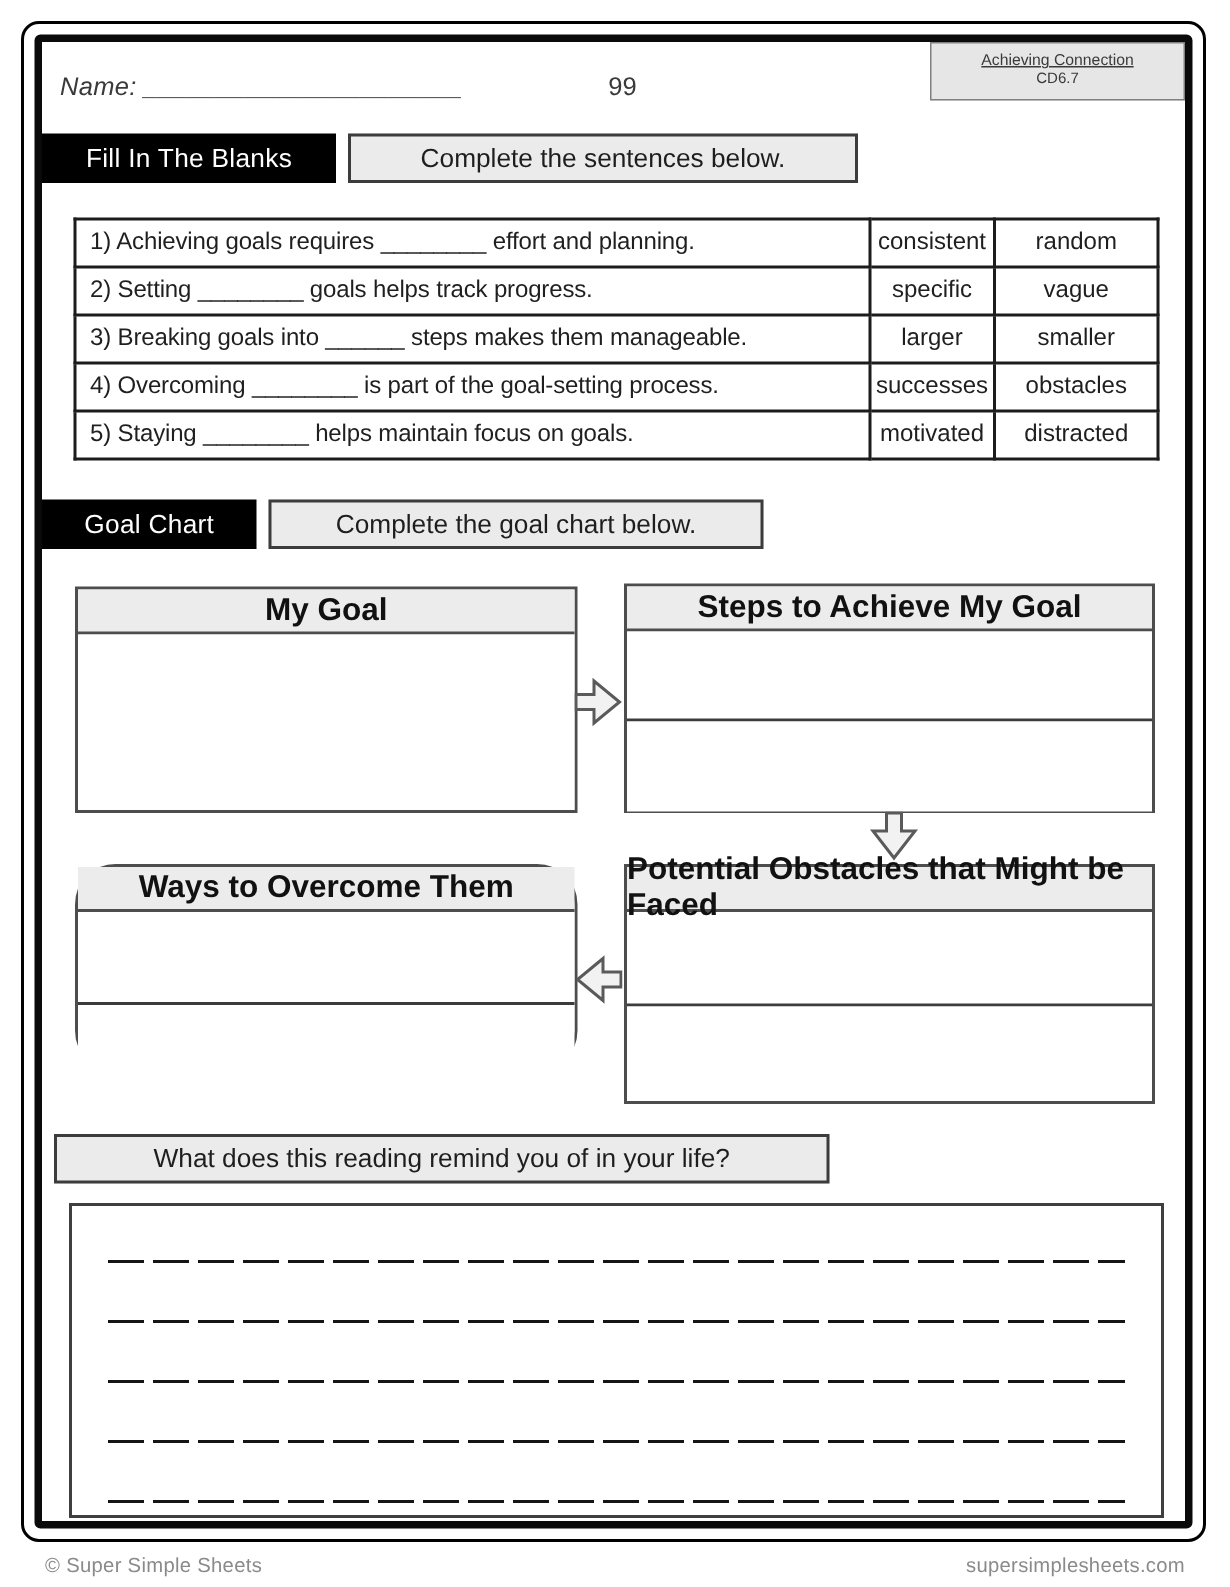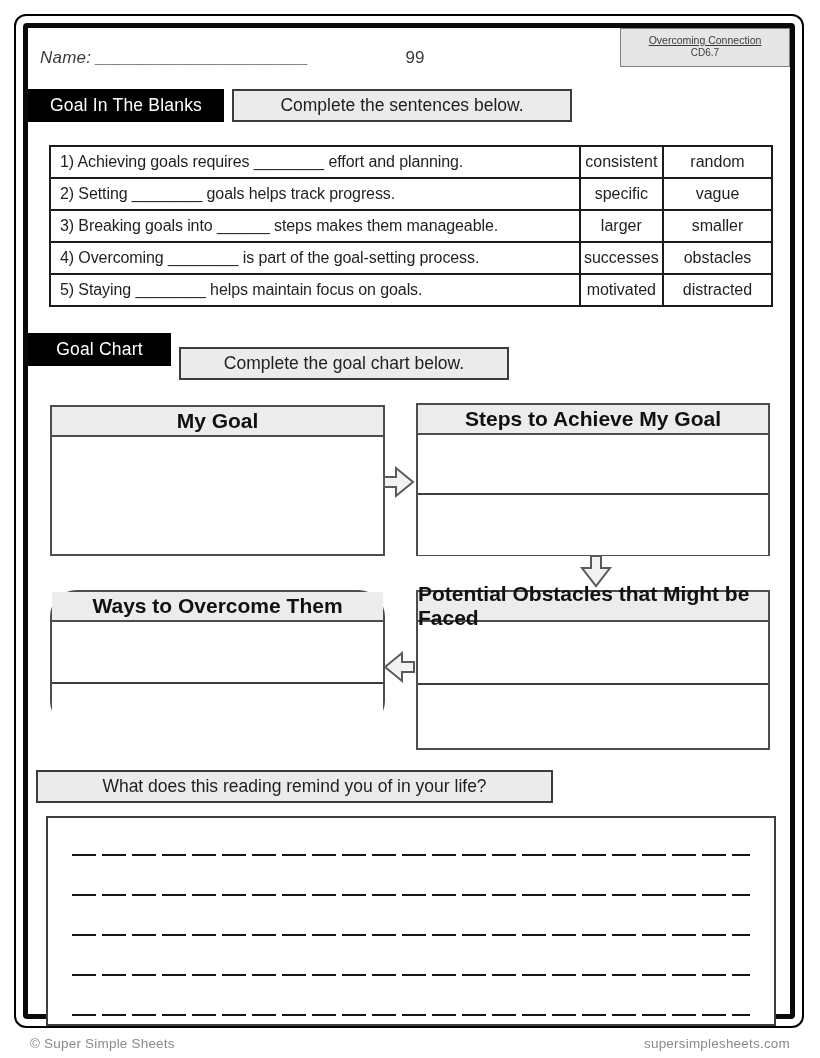--- a/index.html
+++ b/index.html
@@ -26,21 +26,21 @@
   
   .section-row { display:flex; align-items:stretch; }
   .bar-black { background:#000; color:#fff; display:flex; align-items:center;
     justify-content:center; font-size:17.5px; height:33px; letter-spacing:0.2px; }
   .bar-gray { background:#ebebeb; border:2px solid #3c3c3c; margin-left:8px; height:33px;
     display:flex; align-items:center; justify-content:center; font-size:17.5px; color:#1e1e1e; }
   .row-fill { margin-top:17px; }
   .row-goal { margin-top:26px; }
   .row-making { margin-top:20px; }
   .w-fill-black { width:196px; } .w-fill-gray { width:340px; }
-  .w-goal-black { width:143px; } .w-goal-gray { width:330px;margin-top:14px; }
+  .w-goal-black { width:143px; } .w-goal-gray { width:330px; }
   .w-making-black { width:221px; } .w-making-gray { width:517px; }
 
   
   table.sentences { border-collapse:collapse; margin:23px 0 0 21px; width:724px;
     table-layout:fixed; }
   table.sentences td { border:2px solid #1c1c1c; height:32px; font-size:16px; color:#1f1f1f; }
   td.sentence-cell { width:515px; padding-left:9px; letter-spacing:-0.1px; }
   td.option-cell { text-align:center; }
   td.opt-a { width:81px; } td.opt-b { width:106px; }
 
@@ -77,34 +77,34 @@
     justify-content:space-between; font-size:13.5px; color:#8a8a8a; letter-spacing:0.2px; }
 </style>
 </head>
 <body>
 
 <div class="outer-frame">
   <div class="inner-frame">
     <div class="content">
 
       <div class="curriculum-box">
-        <span class="cc-title">Overcoming Connection</span>
+        <span class="cc-title">Achieving Connection</span>
         <span class="cc-code">CD6.7</span>
       </div>
 
       <div class="header-row">
         <span class="name-wrap">
           <span>Name:</span>
           <span>______________________</span>
         </span>
         <span class="page-number">99</span>
       </div>
 
       <div class="section-row row-fill">
-        <div class="bar-black w-fill-black">Goal In The Blanks</div>
+        <div class="bar-black w-fill-black">Fill In The Blanks</div>
         <div class="bar-gray w-fill-gray">Complete the sentences below.</div>
       </div>
 
       <table class="sentences">
         <tbody>
             <tr>
           <td class="sentence-cell">1) Achieving goals requires ________ effort and planning.</td>
           <td class="option-cell opt-a">consistent</td>
           <td class="option-cell opt-b">random</td>
         </tr>

